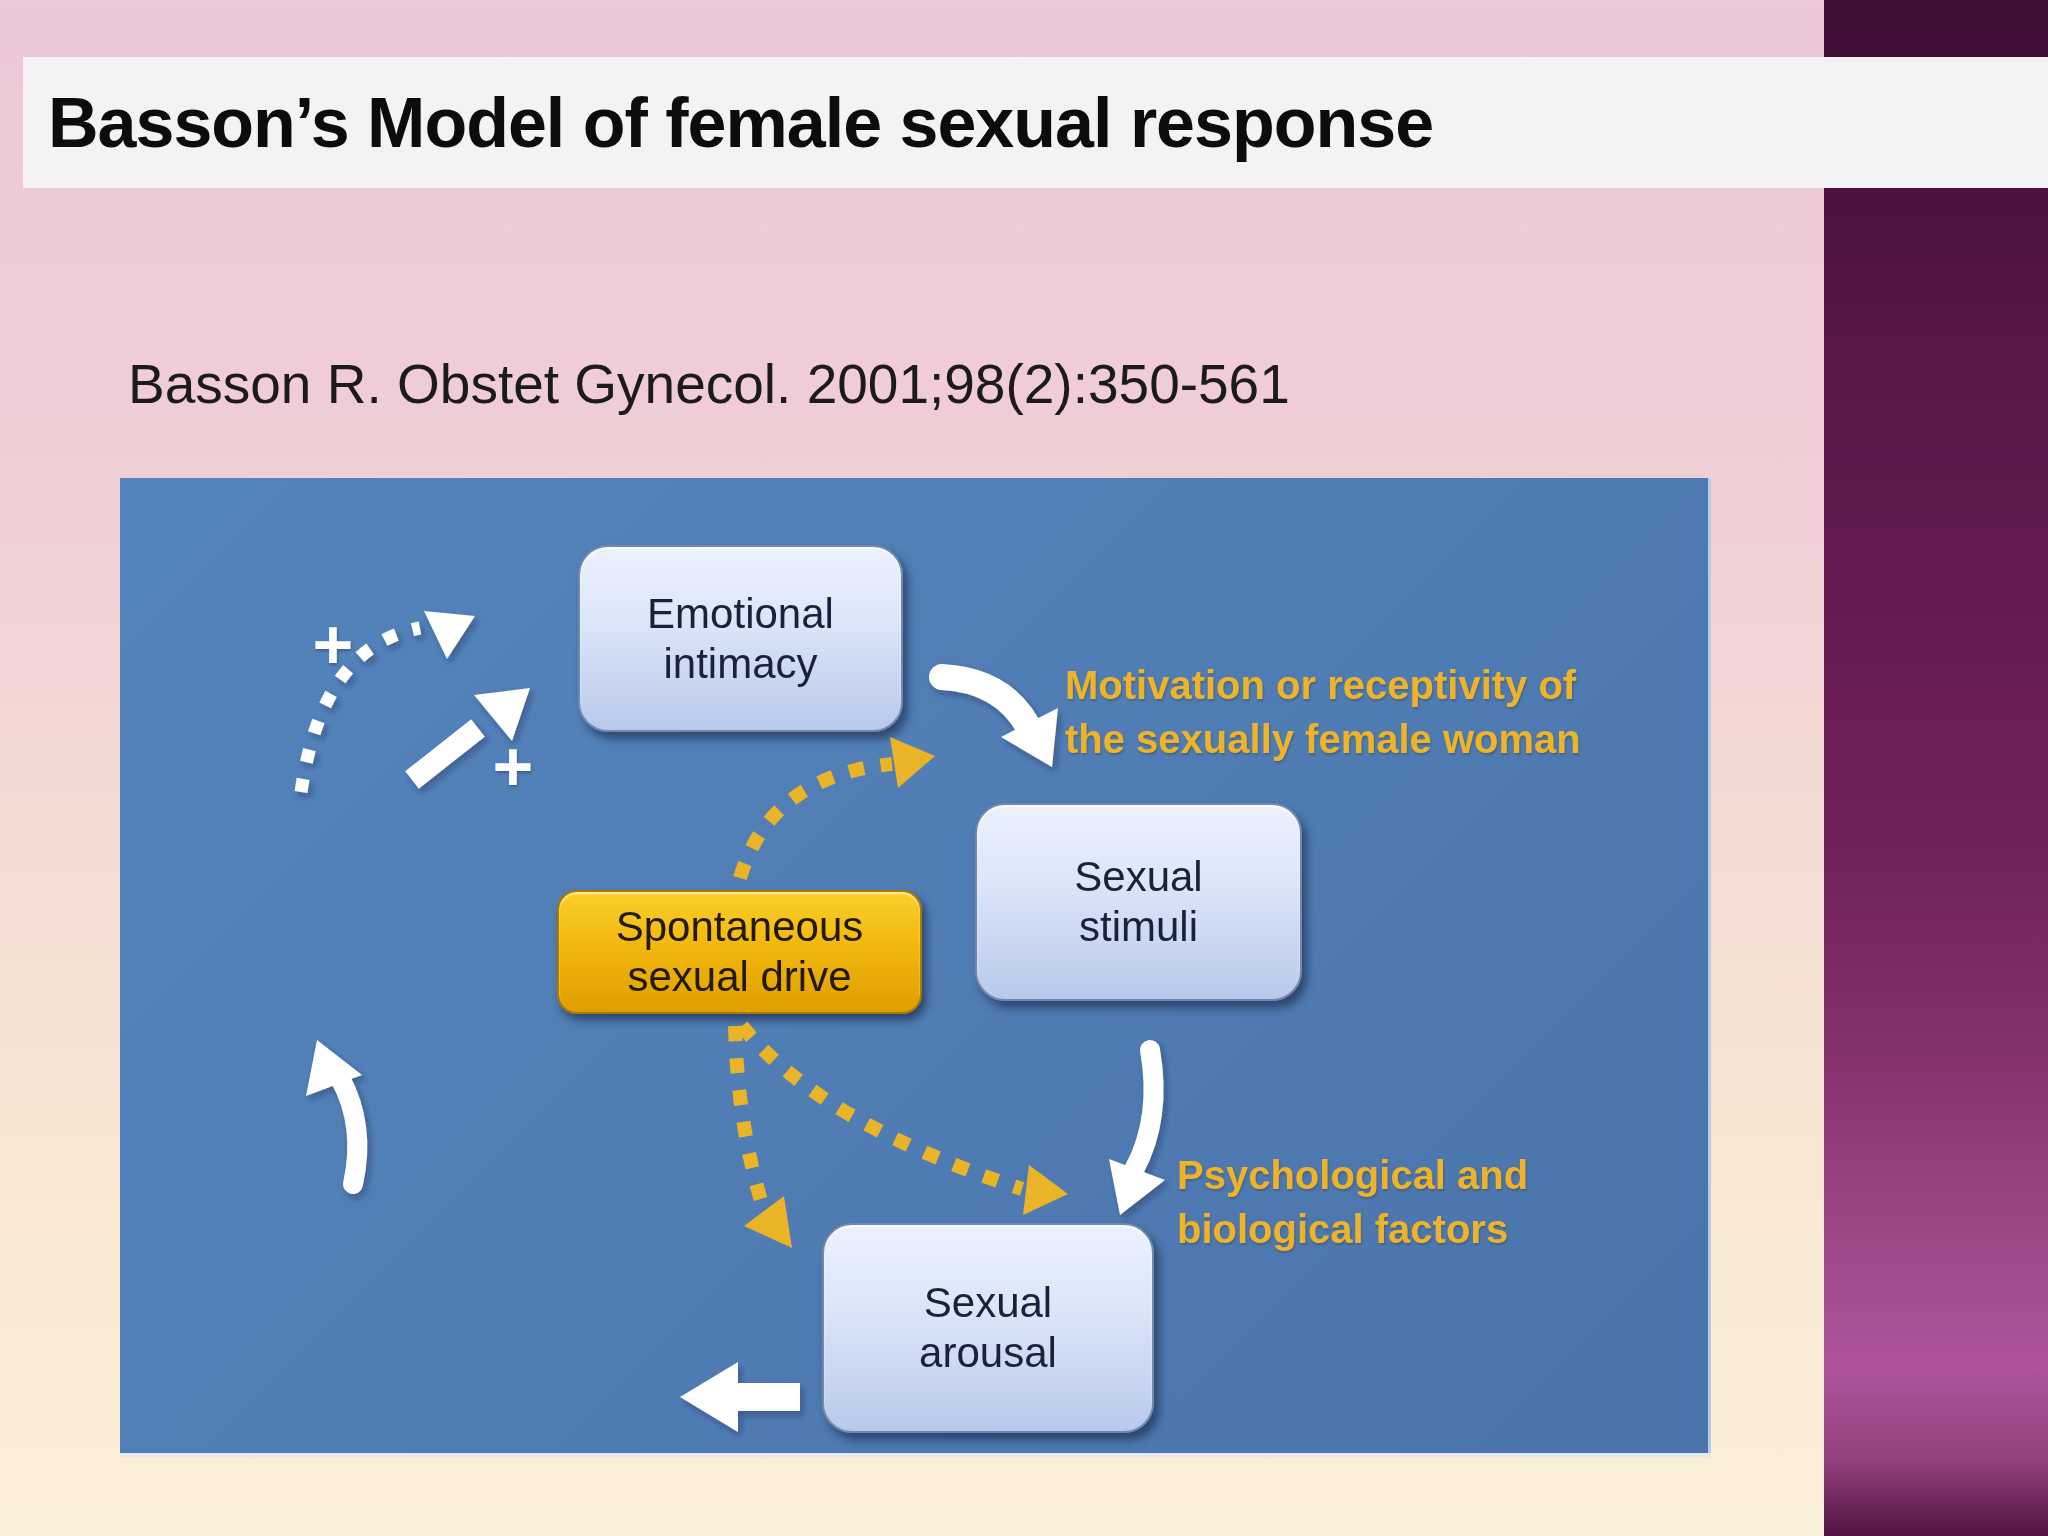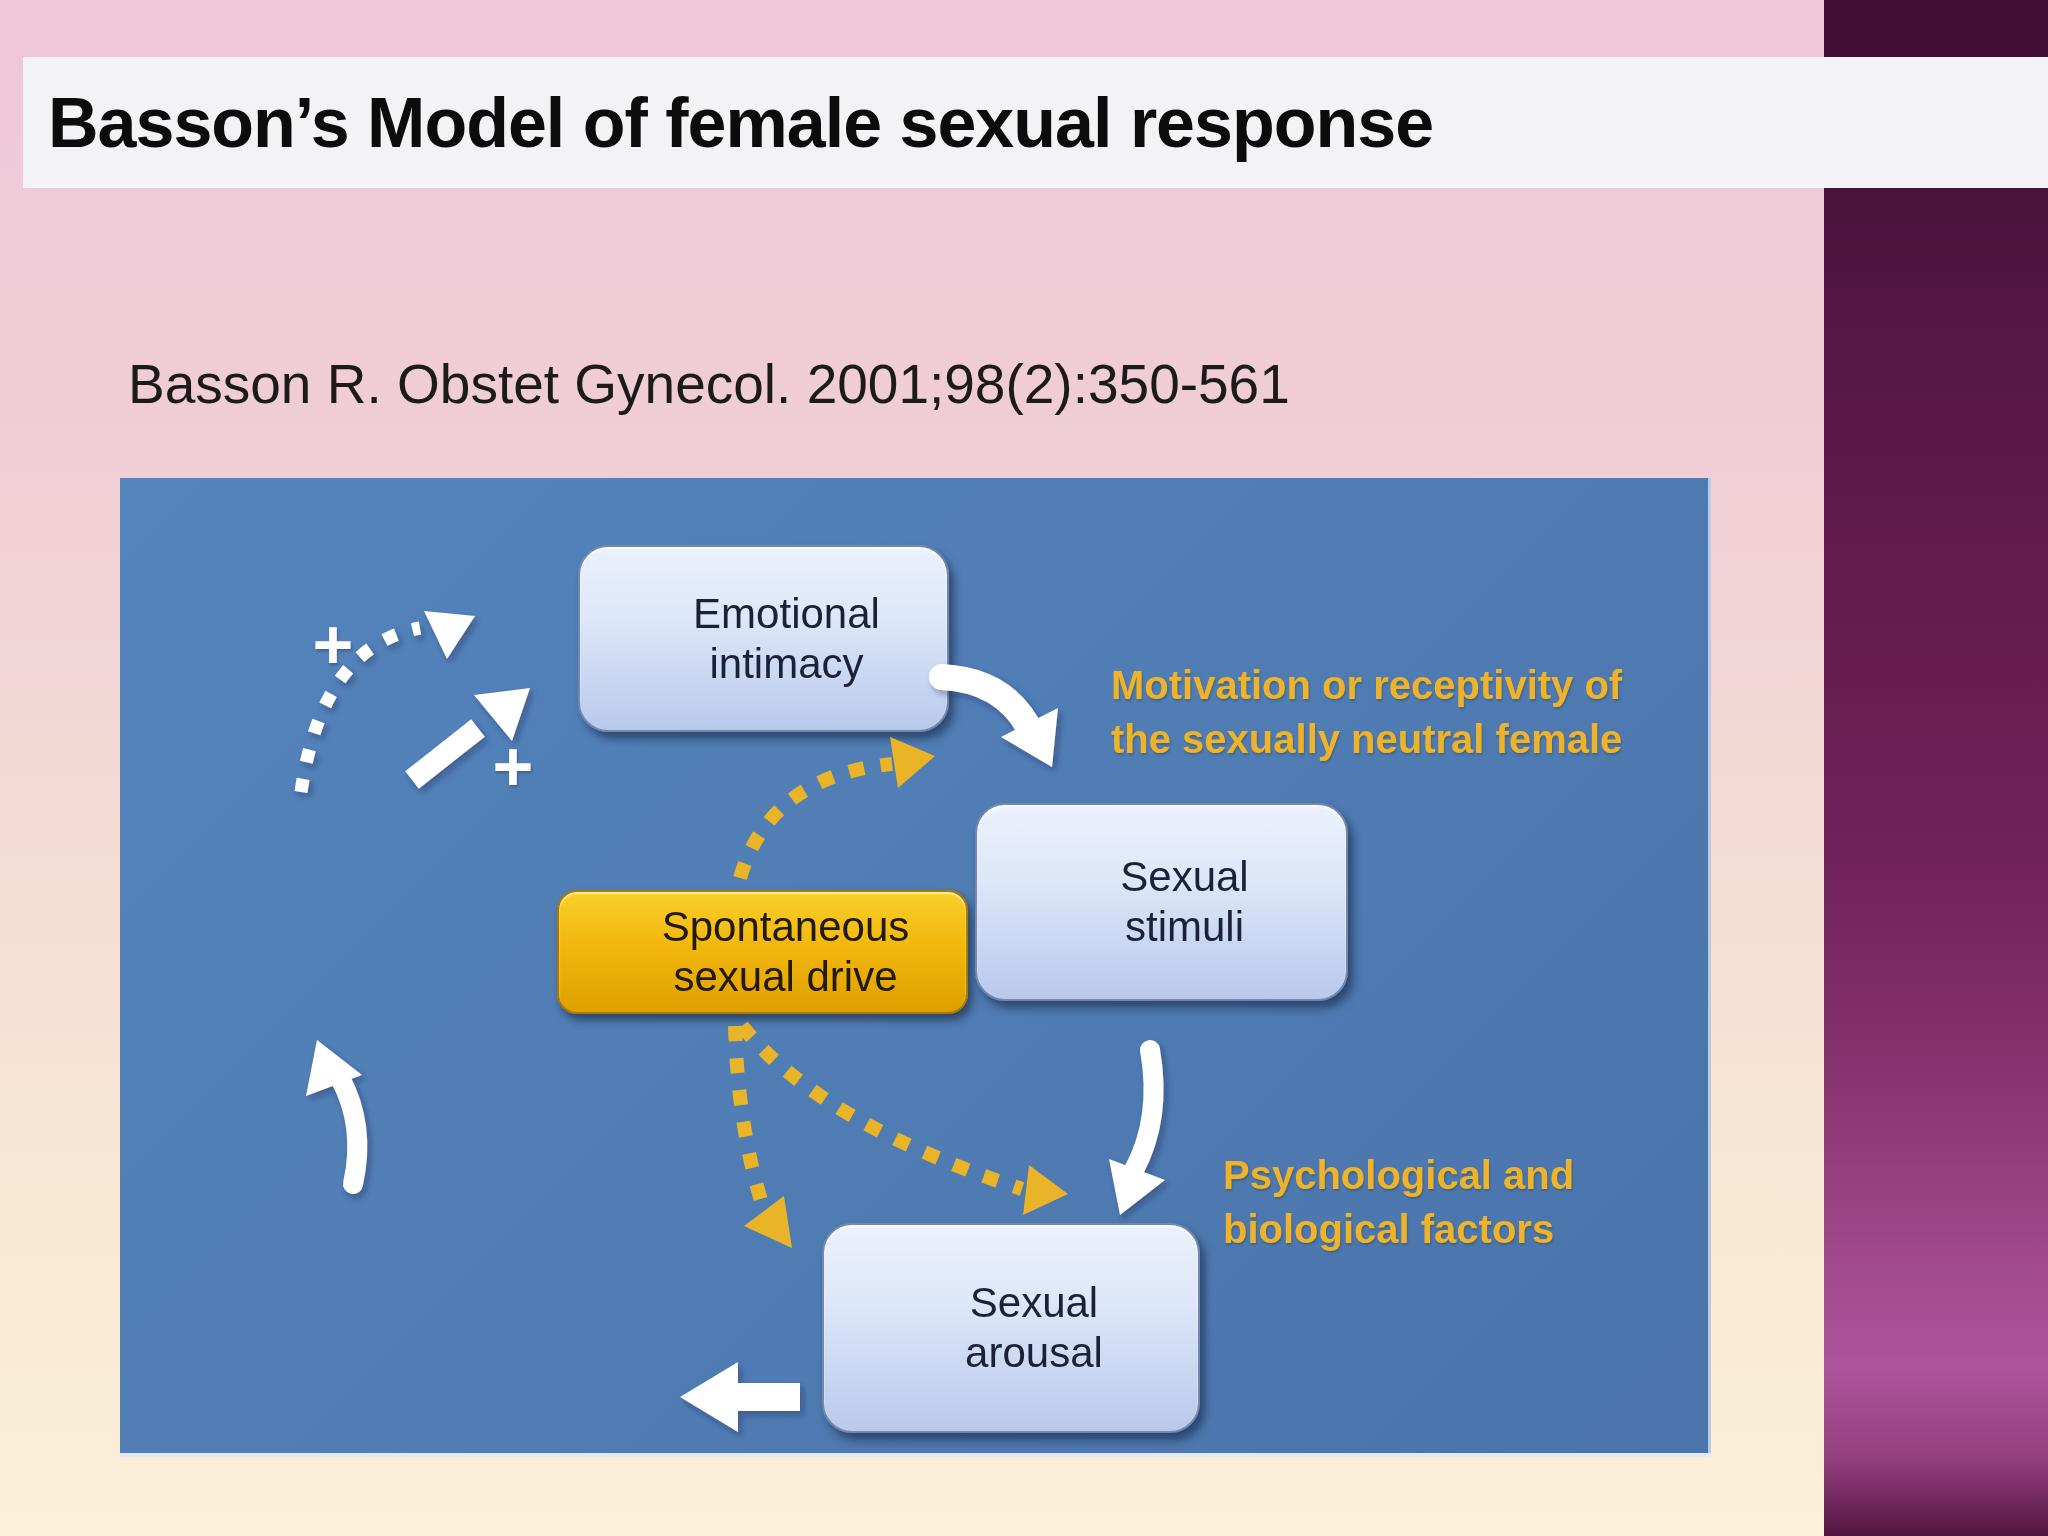--- a/index.html
+++ b/index.html
@@ -36,21 +36,21 @@
     background:linear-gradient(180deg,#ebf1fd 0%,#dde7f9 38%,#b9c9ec 100%);
     border:2px solid #7487ad;border-radius:30px;
     box-shadow:5px 7px 9px rgba(12,22,48,.5), inset 0 2px 2px rgba(255,255,255,.8);
     color:#1b2139;font-size:42px;line-height:1.18;
   }
   .node.gold{
     background:linear-gradient(180deg,#f9cf2b 0%,#f2b70d 45%,#df9f00 100%);
     border:2px solid #a87a00;border-radius:20px;color:#221a00;
     box-shadow:4px 6px 9px rgba(12,22,48,.55), inset 0 2px 2px rgba(255,240,180,.9);
   }
-  .pre{white-space:pre-line;padding-left:46px;}
+  .pre{white-space:pre-line;}
   .annotation{
     position:absolute;color:#efb32a;font-size:40px;font-weight:700;line-height:1.35;
     text-shadow:1px 2px 2px rgba(30,40,20,.25);
   }
   .plus{
     position:absolute;color:#ffffff;font-size:70px;font-weight:700;
     transform:translate(-50%,-50%);text-shadow:1px 2px 3px rgba(10,20,40,.3);
   }
   #arrows{position:absolute;left:0;top:0;width:1588px;height:975px;pointer-events:none;}
 </style>
@@ -77,21 +77,21 @@
 sexual drive</div>
 
     <div class="node pre" style="left:855px;top:325px;width:323px;height:194px;">Sexual
 stimuli</div>
 
 
     <div class="node pre" style="left:702px;top:745px;width:328px;height:206px;">Sexual
 arousal</div>
 
     <div class="annotation pre" style="left:945px;top:180px;width:640px;">Motivation or receptivity of
-the sexually neutral female</div>
+the sexually female woman</div>
 
     <div class="annotation pre" style="left:1057px;top:670px;width:460px;">Psychological and
 biological factors</div>
 
     <div class="plus" style="left:213px;top:167px;">+</div>
     <div class="plus" style="left:393px;top:289px;">+</div>
 
     <svg id="arrows" viewBox="0 0 1588 975">
       <defs>
         <filter id="ds" x="-30%" y="-30%" width="160%" height="160%">

